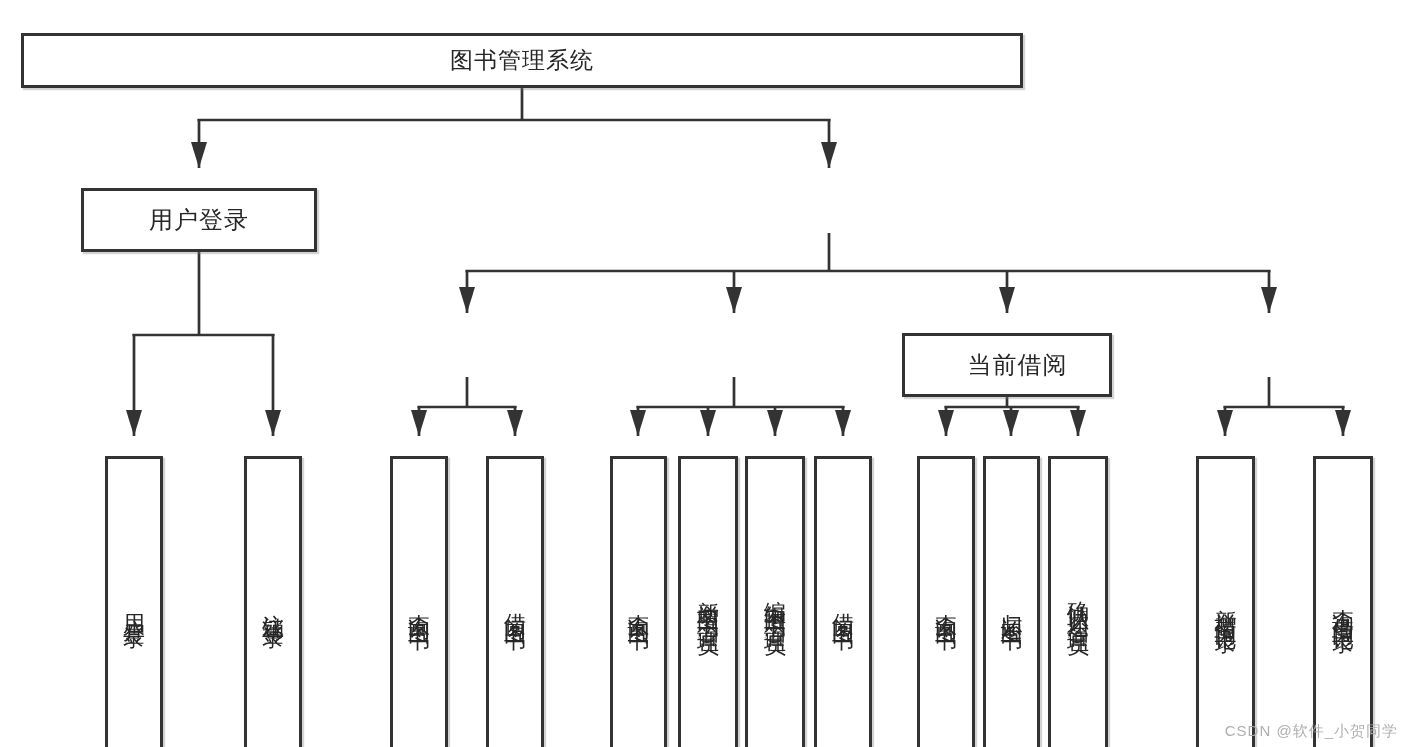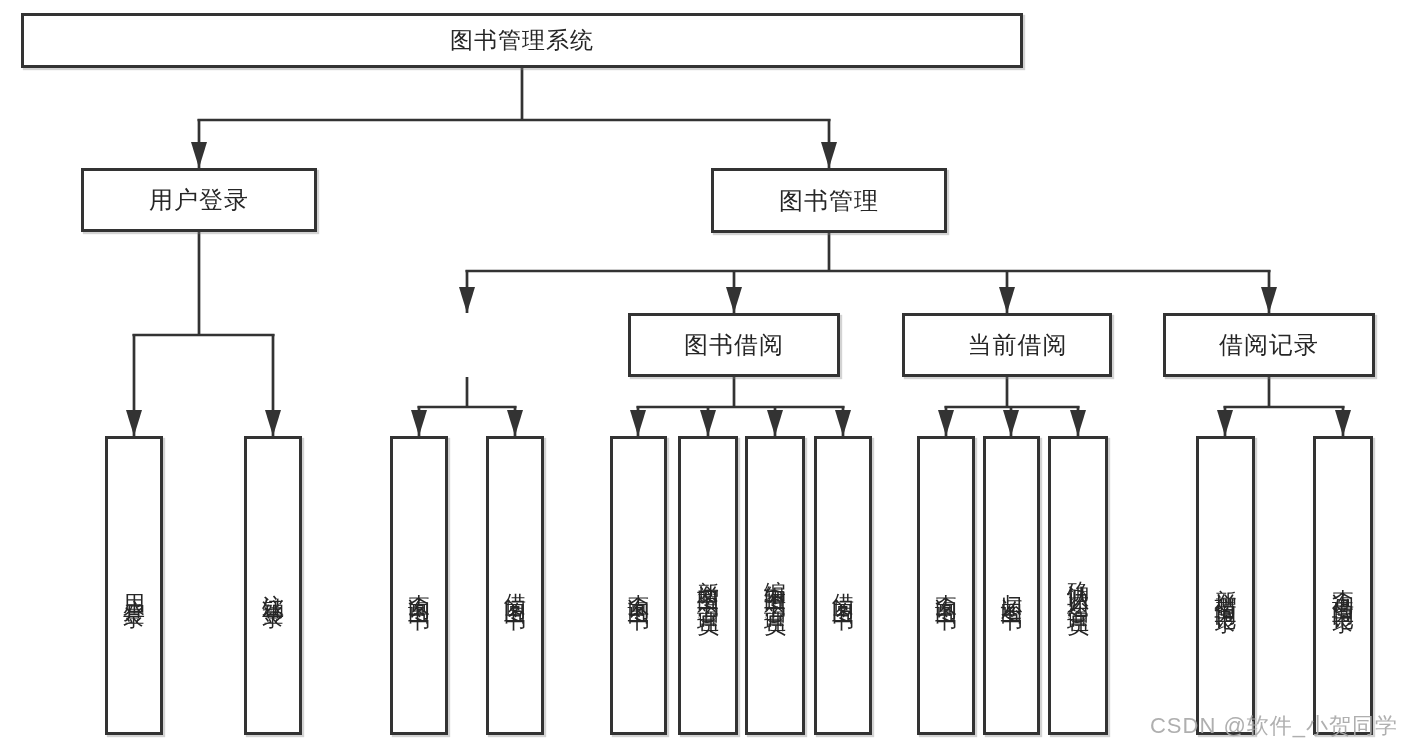--- a/index.html
+++ b/index.html
@@ -20,39 +20,40 @@
   }
   .node {
     position: absolute;
     box-sizing: border-box;
     border: 3px solid #333333;
     background: #ffffff;
     display: flex;
     align-items: center;
     justify-content: center;
     box-shadow: 2px 2px 1px rgba(130,130,130,0.35);
+    margin-top: 20px;
   }
   .node .lbl { white-space: nowrap; }
   .root-node  { font-size: 23px; letter-spacing: 1px; }
   .h-node     { font-size: 24px; letter-spacing: 1px; }
   .vbox {
     font-size: 22px;
   }
   .vbox .lbl {
     writing-mode: vertical-rl;
     text-orientation: mixed;
     letter-spacing: 5px;
     line-height: 1;
     white-space: nowrap;
   }
   .watermark {
     position: absolute;
     right: 7px;
     bottom: 6px;
-    font-size: 22px;
+    font-size: 15px;
     color: rgba(171,171,171,0.95);
     letter-spacing: 1px;
     z-index: 10;
     white-space: nowrap;
   }
 </style>
 </head>
 <body>
 
 <div class="canvas">
@@ -112,32 +113,23 @@
     </g>
   </svg>
 
   <div class="node root-node" style="left:21px; top:13px; width:1002px; height:55px;">
     <span class="lbl">图书管理系统</span>
   </div>
 
   <div class="node h-node" style="left:81px; top:168px; width:236px; height:64px;">
     <span class="lbl">用户登录</span>
   </div>
-  <div class="node h-node" style="left:711px; top:168px; width:236px; height:65px;">
-    <span class="lbl">图书管理</span>
-  </div>
 
-  <div class="node h-node" style="left:628px; top:313px; width:212px; height:64px;">
-    <span class="lbl">图书借阅</span>
-  </div>
   <div class="node h-node" style="left:902px; top:313px; width:210px; height:64px;padding-left:21px;">
     <span class="lbl">当前借阅</span>
-  </div>
-  <div class="node h-node" style="left:1163px; top:313px; width:212px; height:64px;">
-    <span class="lbl">借阅记录</span>
   </div>
 
   <div class="node vbox" style="left:105px; top:436px; width:58px; height:299px;">
     <span class="lbl">用户登录</span>
   </div>
   <div class="node vbox" style="left:244px; top:436px; width:58px; height:299px;">
     <span class="lbl">注销登录</span>
   </div>
 
   <div class="node vbox" style="left:390px; top:436px; width:58px; height:299px;">

